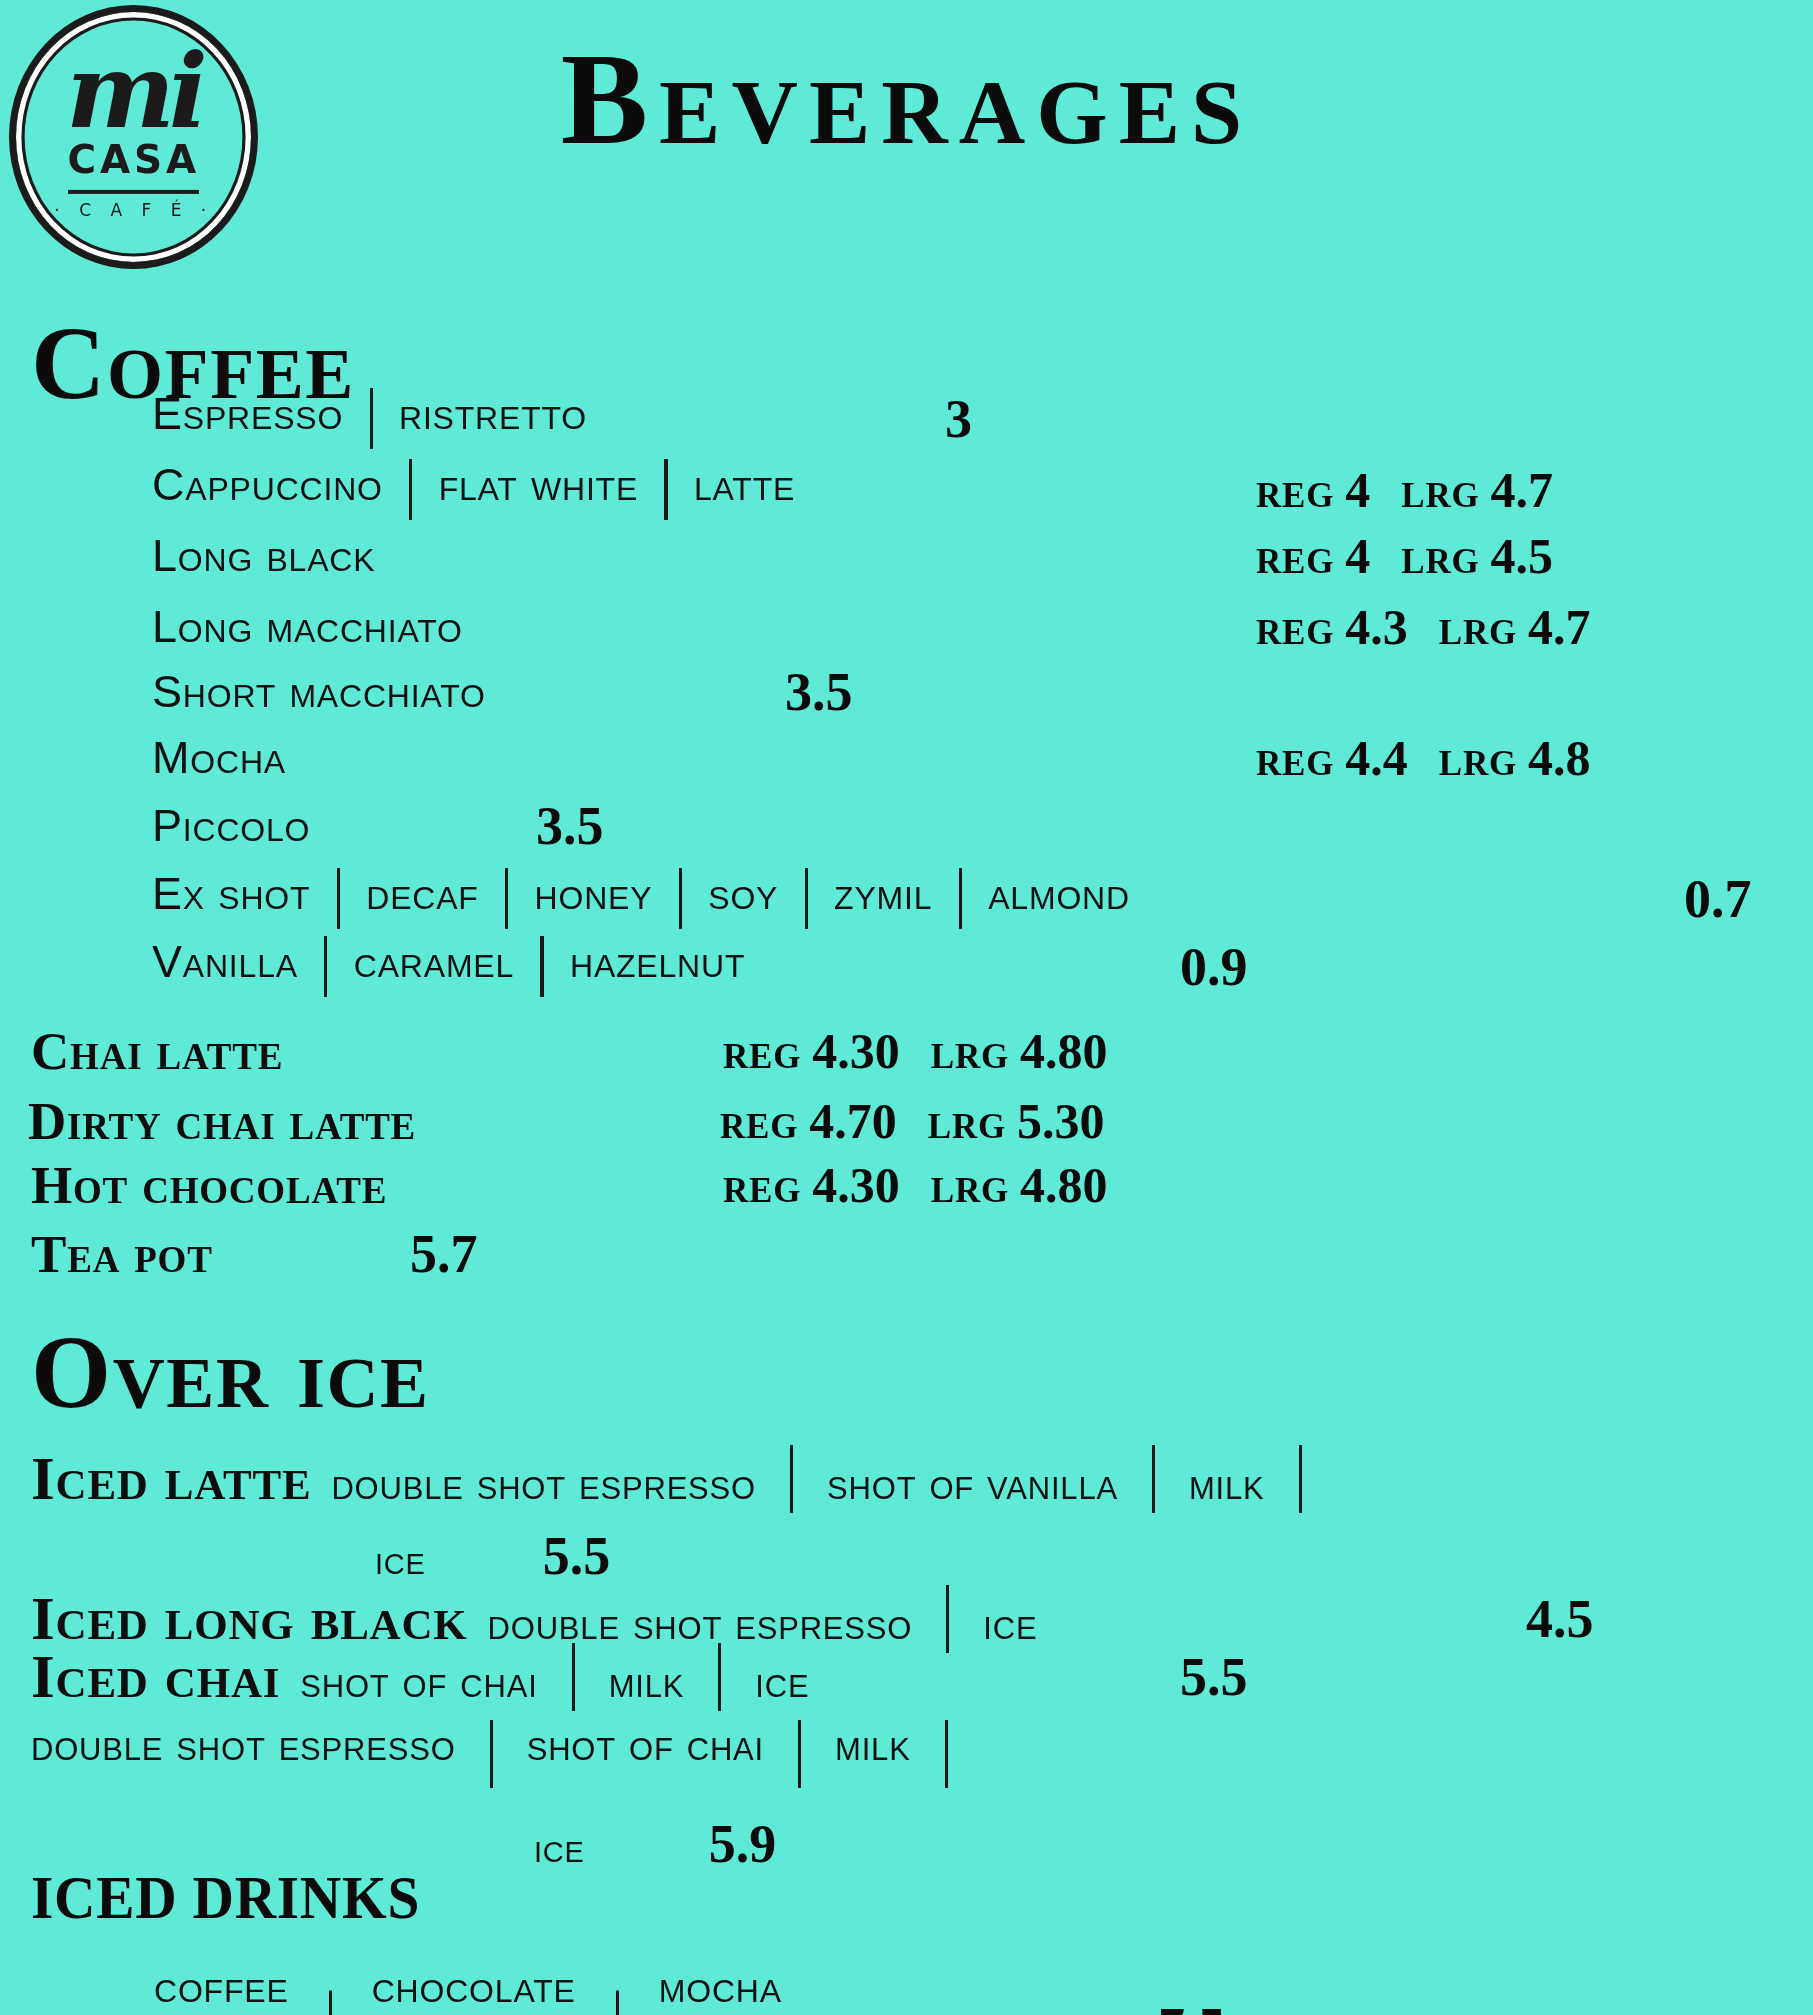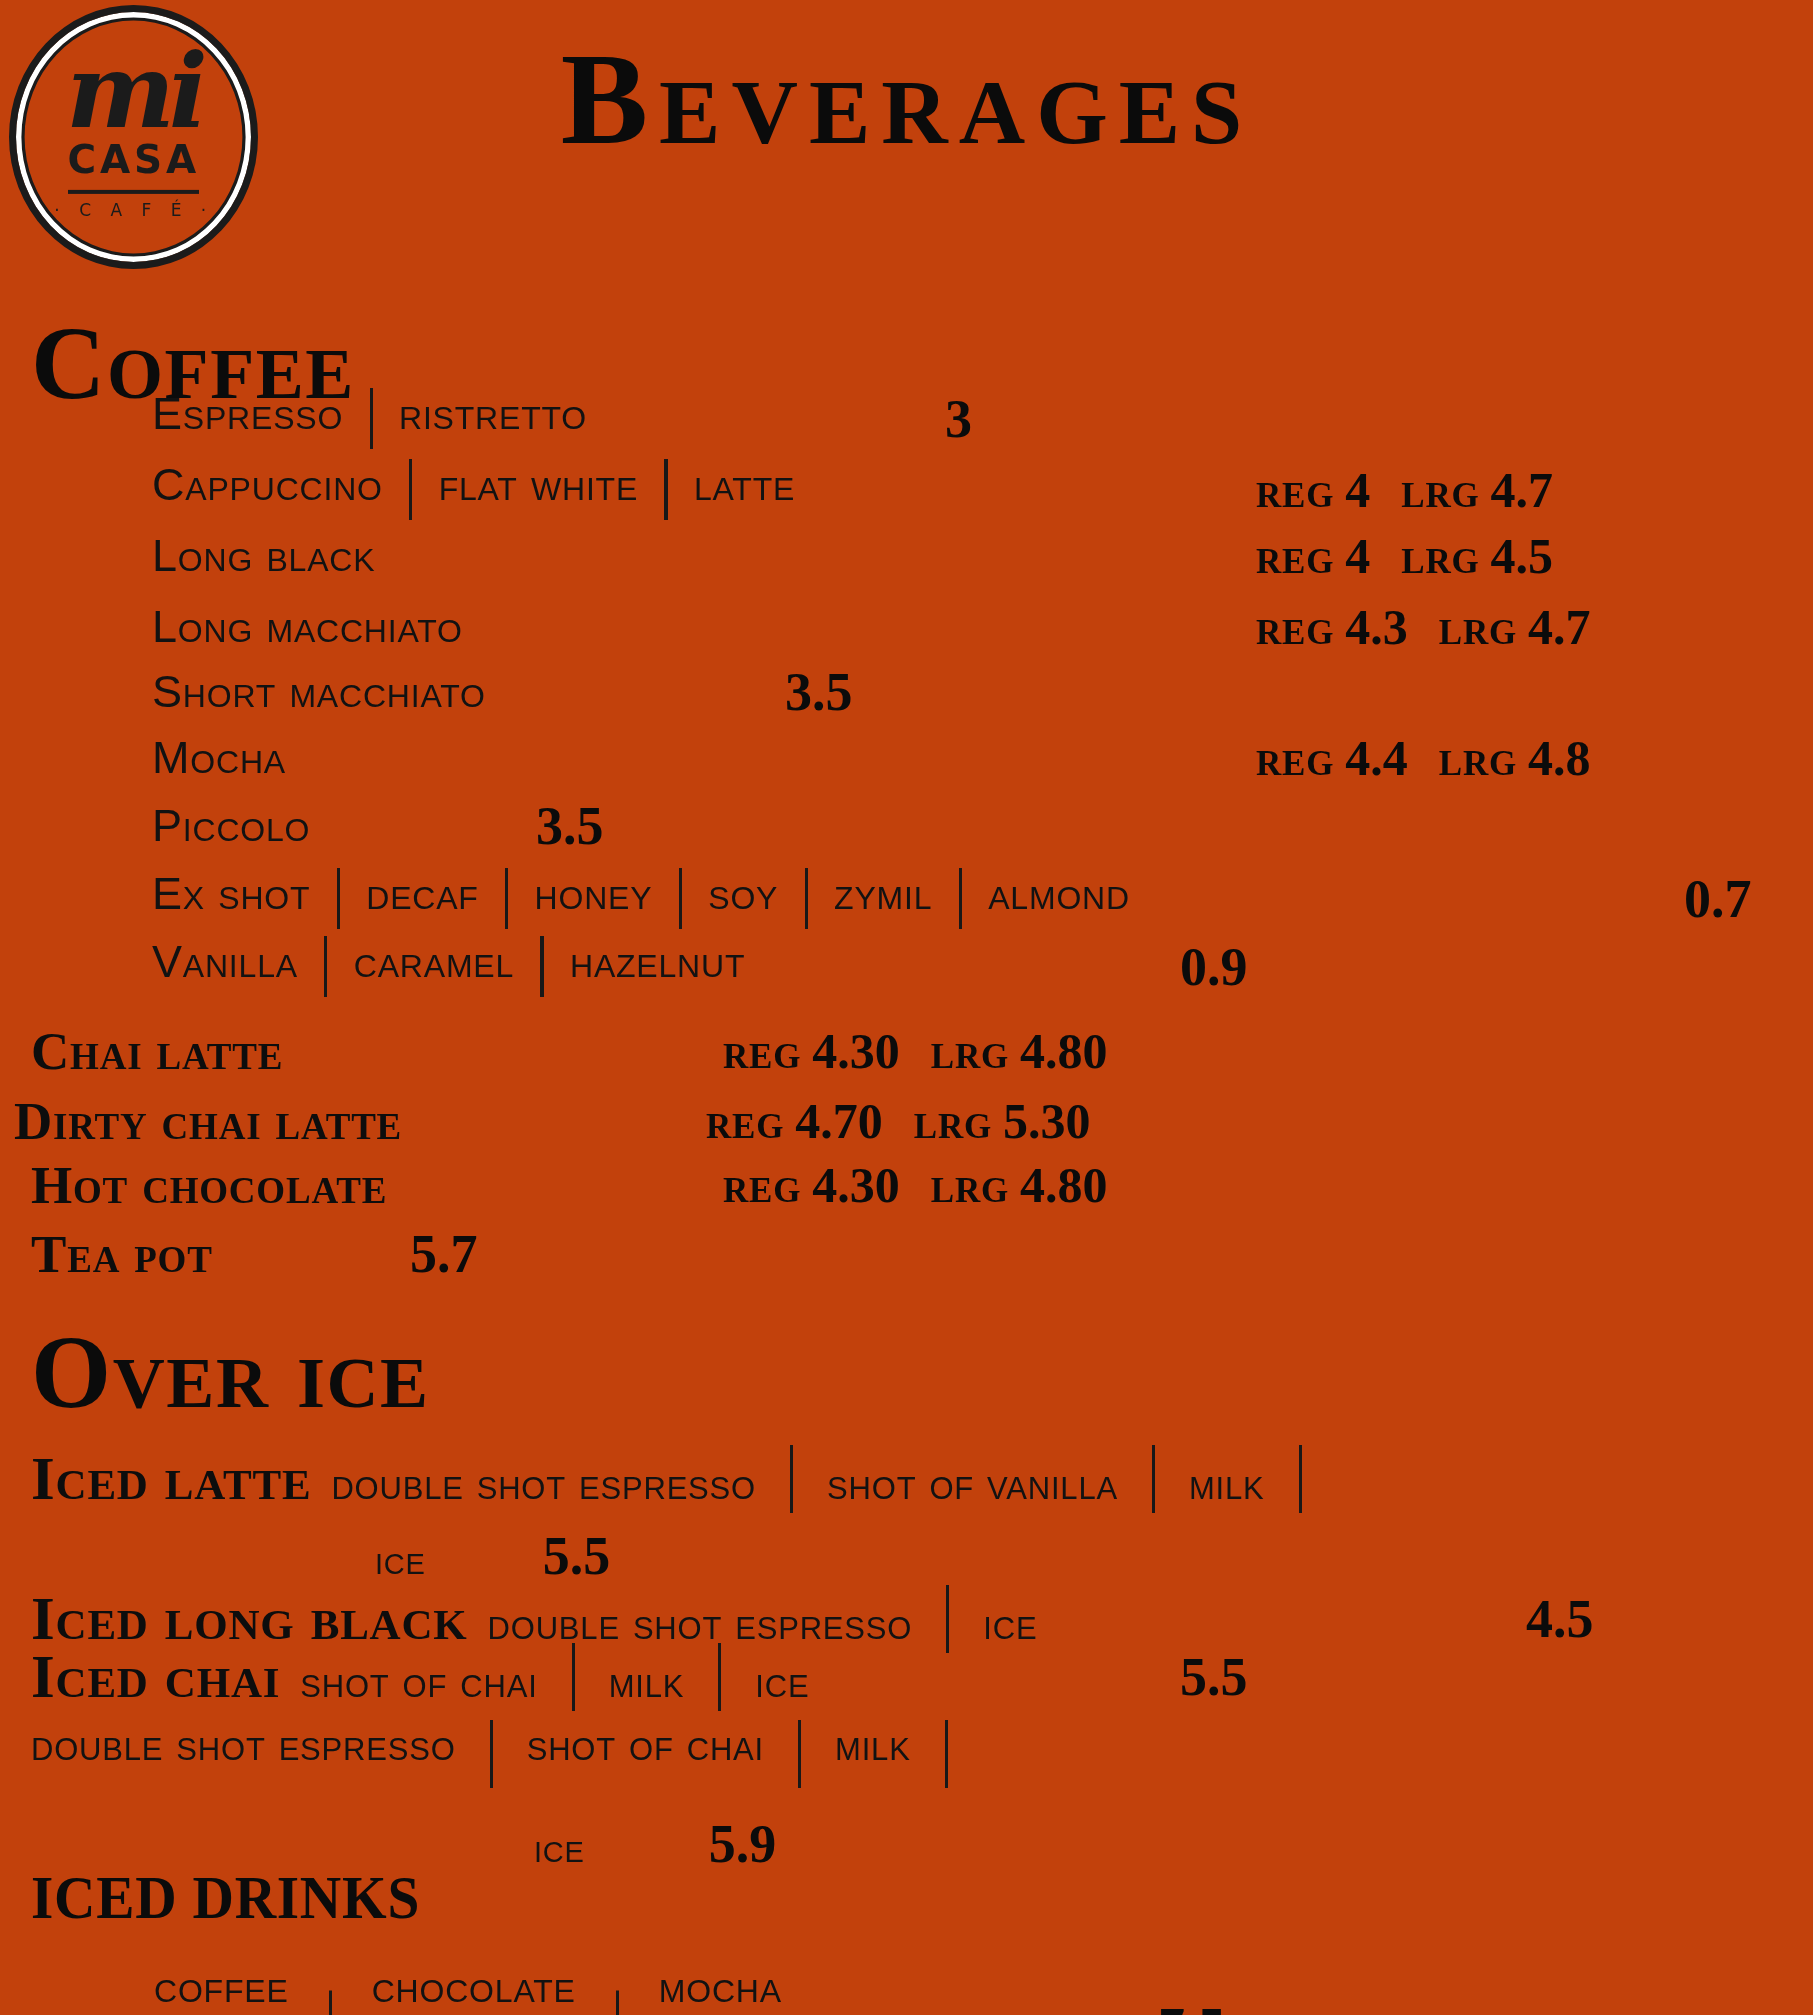--- a/index.html
+++ b/index.html
@@ -1,16 +1,16 @@
 <!DOCTYPE html>
 <html style="font-size:12.4px"><head>
 <meta charset="utf-8">
 <style>
   html,body{margin:0;padding:0;background:#ffffff;}
-  .page{position:relative;width:1814px;height:2015px;background:#c2410c;overflow:hidden;
+  .page{position:relative;width:1814px;height:2015px;background:#5eead4;overflow:hidden;
         color:#101010;font-family:"Liberation Sans","DejaVu Sans",sans-serif;}
 
   
   .logo{position:absolute;left:9.3px;top:4.7px;width:235px;height:250px;
         border:7px solid #1b1b1b;border-radius:50%;
         box-shadow:inset 0 0 0 5.4px #fff, inset 0 0 0 8.6px #1b1b1b;
         display:flex;align-items:center;justify-content:center;}
   .logo-inner{text-align:center;transform:translateY(-3.1px);}
   .logo-mi{font-family:"DejaVu Serif","Liberation Serif",serif;font-style:italic;font-weight:700;
            font-size:103px;line-height:0.86;letter-spacing:-6.2px;color:#1b1b1b;}
@@ -164,21 +164,21 @@
   <div class="line" style="left:31px;top:1021px;">
     <span class="name name-lg">Chai latte</span>
     <span class="pb" style="left:692px;">
       <span class="plabel">reg</span>
       <span class="pnum gap">4.30</span>
       <span class="plabel">lrg</span>
       <span class="pnum">4.80</span>
     </span>
   </div>
 
-  <div class="line" style="left:14px;top:1091px;">
+  <div class="line" style="left:28px;top:1091px;">
     <span class="name name-lg">Dirty chai latte</span>
     <span class="pb" style="left:692px;">
       <span class="plabel">reg</span>
       <span class="pnum gap">4.70</span>
       <span class="plabel">lrg</span>
       <span class="pnum">5.30</span>
     </span>
   </div>
 
   <div class="line" style="left:31px;top:1155px;">

